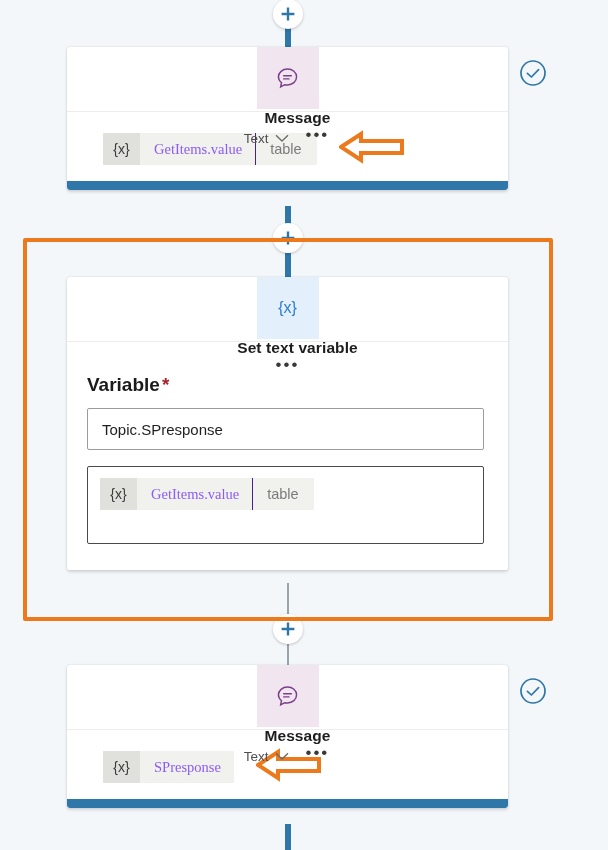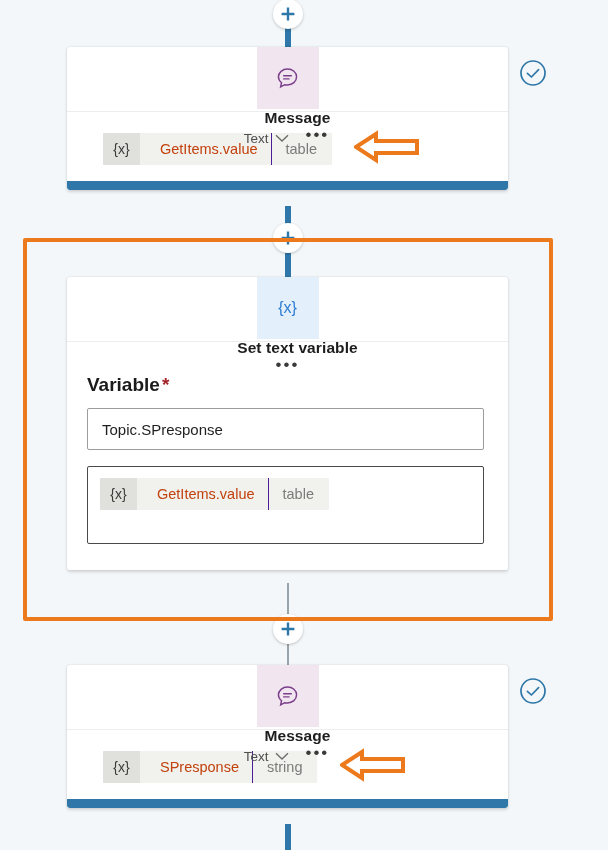--- a/index.html
+++ b/index.html
@@ -126,23 +126,24 @@
   }
   .chip .cx {
     background: #e0e0dc;
     width: 37px;
     display: flex; align-items: center; justify-content: center;
     color: #3b3b3b;
     font-size: 14px;
   }
   .chip .cname {
     display: flex; align-items: center;
-    padding: 0 13px 0 20px;
-    color: #c2410c;
+    padding: 0 13px 0 14px;
+    color: #8b5cf6;
     white-space: nowrap;
+    font-family: Liberation Serif, serif;
   }
   .chip .ctype {
     display: flex; align-items: center;
     padding: 0 15px 0 14px;
     color: #7b7b7b;
     border-left: 1px solid #4c1d95;
     white-space: nowrap;
   }
 
   
@@ -313,21 +314,20 @@
             <path d="M1 1.2 L7 7 L13 1.2" fill="none" stroke="#6b6b6b" stroke-width="1.3"></path>
           </svg>
         </div>
         <div class="ellipsis">•••</div>
       </div>
     </div>
     <div class="node-body msg-body">
       <span class="chip">
         <span class="cx">{x}</span>
         <span class="cname">SPresponse</span>
-        <span class="ctype">string</span>
       </span>
       <span class="arrow">
         <svg width="66" height="34" viewBox="0 0 66 34">
           <path d="M2 17 L22 4 L22 11 L63 11 L63 23 L22 23 L22 30 Z" fill="none" stroke="#ec7a1c" stroke-width="4" stroke-linejoin="miter"></path>
         </svg>
       </span>
     </div>
     <div class="accent-bar" style="left:0; right:0; bottom:0;"></div>
   </div>
 

